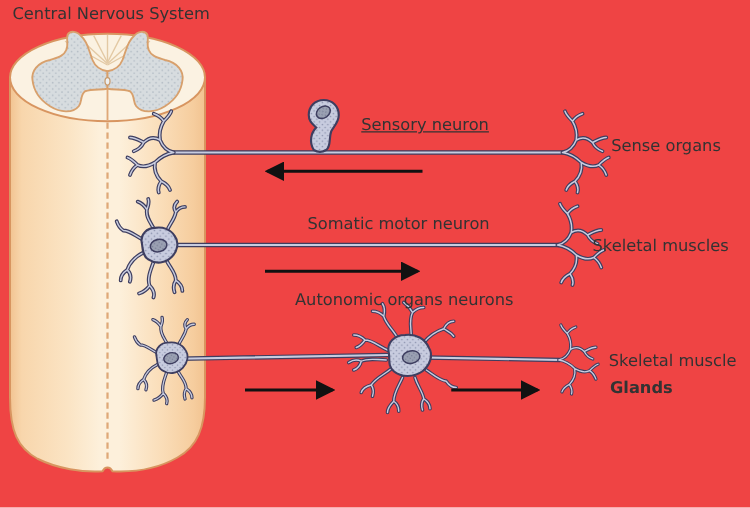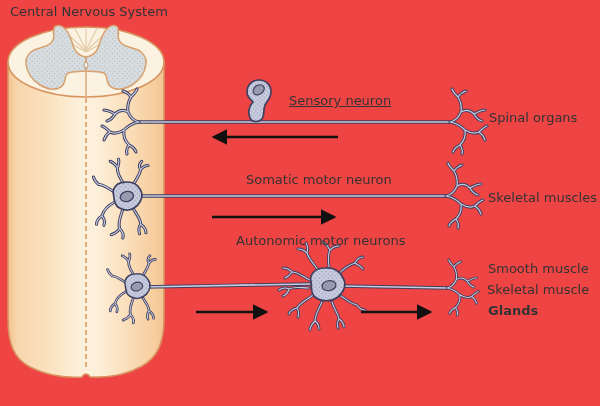--- a/index.html
+++ b/index.html
@@ -142,27 +142,26 @@
       </g>
       <line class="arrow-line" x1="196" y1="312" x2="266" y2="312" marker-end="url(#arrowHead)"></line>
       <line class="arrow-line" x1="361" y1="312" x2="430" y2="312" marker-end="url(#arrowHead)"></line>
     </g>
   </svg>
 
   <div class="label" style="left:10px;top:4px;">Central Nervous System</div>
 
   <div class="label" style="left:289px;top:93px;text-decoration:underline;">Sensory neuron</div>
 
-  <div class="label" style="left:489px;top:110px;">Spinal organs</div>
+  <div class="label" style="left:489px;top:110px;">Sense organs</div>
 
   <div class="label" style="left:246px;top:172px;text-align:center;">Somatic motor neuron</div>
 
-  <div class="label" style="left:488px;top:190px;">Skeletal muscles</div>
+  <div class="label" style="left:474px;top:190px;">Skeletal muscles</div>
 
-  <div class="label" style="left:236px;top:233px;">Autonomic motor neurons</div>
+  <div class="label" style="left:236px;top:233px;">Autonomic organs neurons</div>
 
-  <div class="label" style="left:488px;top:261px;">Smooth muscle</div>
 
   <div class="label" style="left:487px;top:282px;">Skeletal muscle</div>
 
   <div class="label" style="left:488px;top:303px;font-weight:bold;">Glands</div>
 
 </div>
 
 </body></html>

